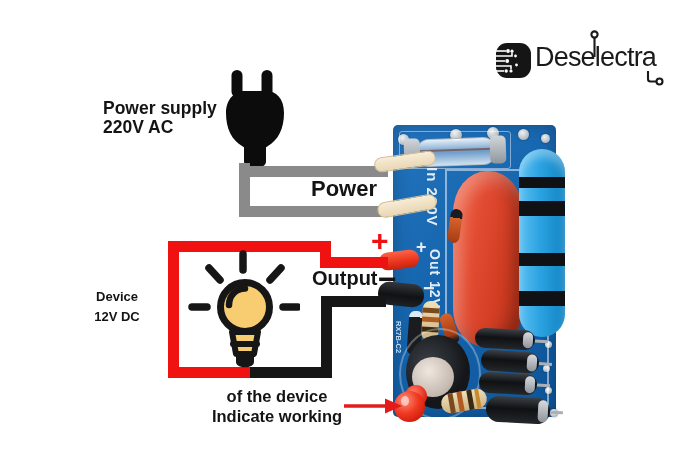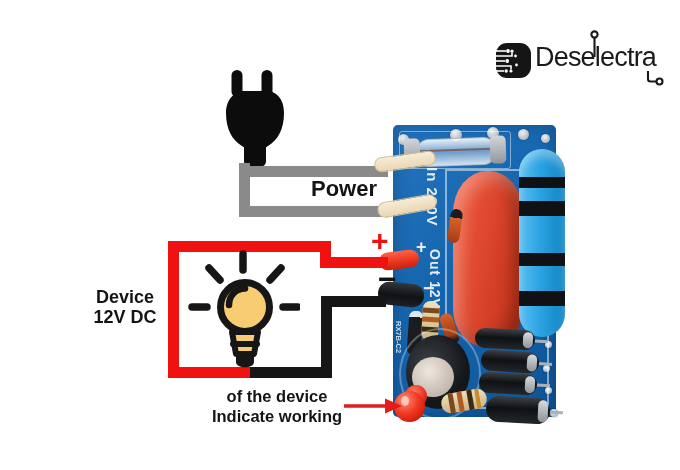--- a/index.html
+++ b/index.html
@@ -57,20 +57,24 @@
   <div class="abs" style="left:535px;top:27px;font-size:27px;letter-spacing:-0.8px;color:#1a1a1a;">Deselectra</div>
   <svg class="abs" style="left:530px;top:8px;width:140px;height:64px" viewBox="0 0 140 64">
     <g stroke="#1a1a1a" stroke-width="2.1" fill="none">
       <path d="M64.5,34 V15"></path>
         <circle cx="64.5" cy="11.5" r="3.1"></circle>
       <path d="M118,48 V56 Q118,58.5 120.5,58.5 H126"></path>
         <circle cx="129.5" cy="58.5" r="3"></circle>
     </g>
   </svg>
 
+  <div class="abs lbl" style="left:103px;top:84px;font-size:17.5px;line-height:19px;">
+    <div>Power supply</div>
+    <div>220V AC</div>
+  </div>
 
   <svg class="abs" style="left:219px;top:55px;width:72px;height:99px" viewBox="0 0 72 99">
     <g fill="#0c0c0c">
       <rect x="12.5" y="0" width="11" height="27" rx="5.5"></rect>
       <rect x="42.5" y="0" width="11" height="27" rx="5.5"></rect>
       <path d="M7,43 C7,28 17,21 25,21 H47 C57,21 65,28 65,43 C65,59 59,70 49,76 C47,77.5 45,78.5 42,78.5 H30 C27,78.5 25,77.5 23,76 C13,70 7,59 7,43 Z"></path>
       <path d="M25,77 H47 V91 C47,95 44,97 40,97 H32 C28,97 25,95 25,91 Z"></path>
     </g>
   </svg>
 
@@ -177,20 +181,21 @@
       <div class="abs" style="left:2px;top:8px;width:31px;height:31px;border-radius:50%;
            background:radial-gradient(circle at 35% 30%,#ff8d77,#f03922 45%,#c21304 90%);"></div>
       <div class="abs" style="left:9px;top:13px;width:8px;height:10px;border-radius:50%;background:rgba(255,255,255,.55);"></div>
     </div>
   </div>
 
   <div class="abs cream" style="left:374px;top:139px;width:60px;height:13px;transform:rotate(-8deg);"></div>
   <div class="abs cream" style="left:377px;top:183px;width:58px;height:14px;transform:rotate(-10deg);"></div>
 
   <div class="abs bigtxt" style="left:371px;top:211px;font-size:30px;color:#ee1111;">+</div>
+  <div class="abs lbl" style="left:312px;top:252px;font-size:20px;">Output</div>
   <div class="abs bigtxt" style="left:378px;top:248px;font-size:32px;color:#141414;">−</div>
 
   <div class="stub" style="left:379px;top:236px;width:40px;height:18px;transform:rotate(-7deg);border-radius:9px;
        background:linear-gradient(180deg,#ff6347,#e8341c 60%,#c5230f);"></div>
   <div class="stub" style="left:378px;top:268px;width:46px;height:23px;transform:rotate(6deg);border-radius:11px;
        background:linear-gradient(180deg,#33373c,#101214 55%,#1e2126);"></div>
 
   <div class="wire red" style="left:168px;top:226px;width:163px;height:11px;"></div>
   <div class="wire red" style="left:320px;top:226px;width:11px;height:27px;"></div>
   <div class="wire red" style="left:326px;top:242px;width:62px;height:11px;"></div>
@@ -209,21 +214,21 @@
       <path d="M7,59 H22"></path>
       <path d="M98,59 H113"></path>
     </g>
     <circle cx="60" cy="59" r="24.5" fill="#f8cd72" stroke="#161616" stroke-width="7"></circle>
     <path d="M44,57 C44,47.5 51,40.5 60,40.5" stroke="#161616" stroke-width="6.5" stroke-linecap="round" fill="none"></path>
     <path d="M47,84 L73,84 L69,106 L51,106 Z" fill="#f8cd72" stroke="#161616" stroke-width="6" stroke-linejoin="round"></path>
     <path d="M48,96 H72" stroke="#161616" stroke-width="6" stroke-linecap="round"></path>
     <path d="M51,106 H69 V114 C69,121 51,121 51,114 Z" fill="#161616"></path>
   </svg>
 
-  <div class="abs lbl" style="left:88px;top:272px;width:74px;text-align:center;font-size:18px;line-height:20px;">
+  <div class="abs lbl" style="left:80px;top:272px;width:74px;text-align:center;font-size:13px;line-height:20px;">
     <div>Device</div>
     <div>12V DC</div>
   </div>
 
   <div class="abs lbl" style="left:202px;top:372px;width:150px;text-align:center;font-size:16.5px;line-height:19.5px;">
     <div>of the device</div>
     <div>Indicate working</div>
   </div>
   <svg class="abs" style="left:343px;top:382px;width:60px;height:18px" viewBox="0 0 60 18">
     <path d="M1,9 H44" stroke="#e41b1b" stroke-width="3.6" fill="none"></path>

